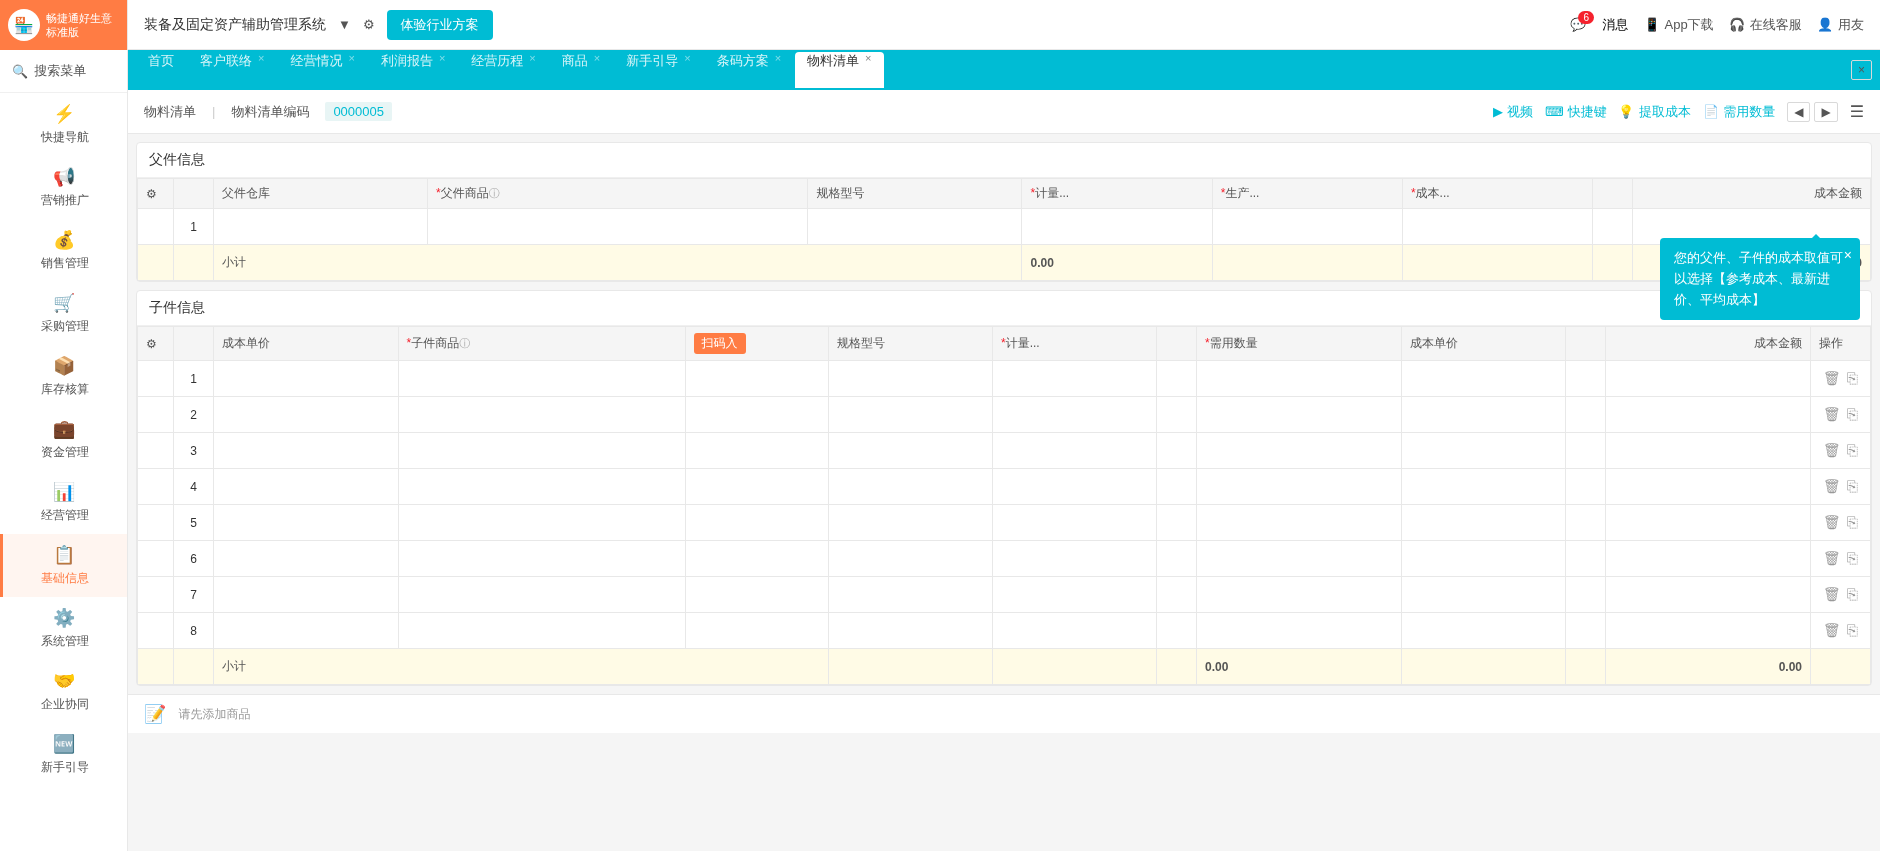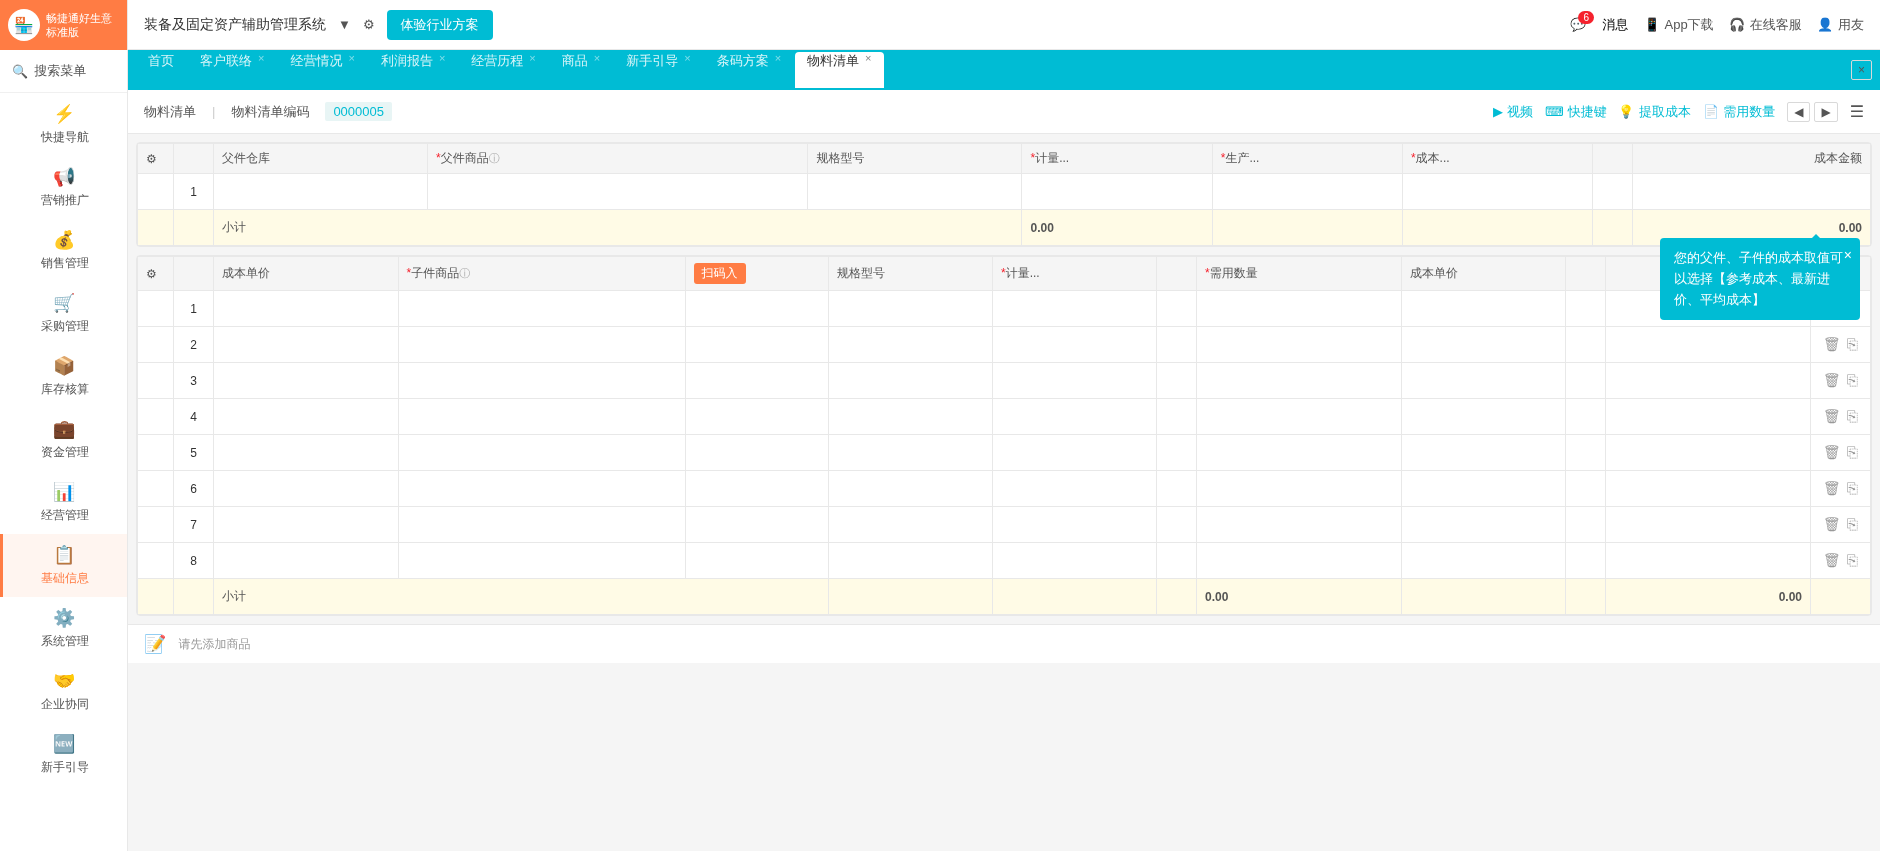--- a/index.html
+++ b/index.html
@@ -514,20 +514,21 @@
         </div>
         <div class="nav-arrows">
           <button class="nav-arrow">◀</button>
           <button class="nav-arrow">▶</button>
         </div>
         <span class="grid-icon">☰</span>
       </div>
     </div>
 
     <div class="section">
+      <div class="section-header">父件信息</div>
       <table class="data-table">
         <thead>
           <tr>
             <th class="col-setting">⚙</th>
             <th class="col-num"></th>
             <th style="min-width:90px;">父件仓库</th>
             <th style="min-width:160px;"><span class="required">*</span>父件商品<span style="color:#aaa;font-size:11px;">ⓘ</span></th>
             <th style="min-width:90px;">规格型号</th>
             <th style="min-width:80px;"><span class="required">*</span>计量...</th>
             <th style="min-width:80px;"><span class="required">*</span>生产...</th>
@@ -557,20 +558,21 @@
             <td></td>
             <td></td>
             <td></td>
             <td style="text-align:right;font-weight:bold;">0.00</td>
           </tr>
         </tbody>
       </table>
     </div>
 
     <div class="section">
+      <div class="section-header">子件信息</div>
       <table class="data-table">
         <thead>
           <tr>
             <th class="col-setting">⚙</th>
             <th class="col-num"></th>
             <th style="min-width:90px;">成本单价</th>
             <th style="min-width:140px;"><span class="required">*</span>子件商品<span style="color:#aaa;font-size:11px;">ⓘ</span></th>
             <th style="min-width:70px;"><button class="scan-btn">扫码入</button></th>
             <th style="min-width:80px;">规格型号</th>
             <th style="min-width:80px;"><span class="required">*</span>计量...</th>

